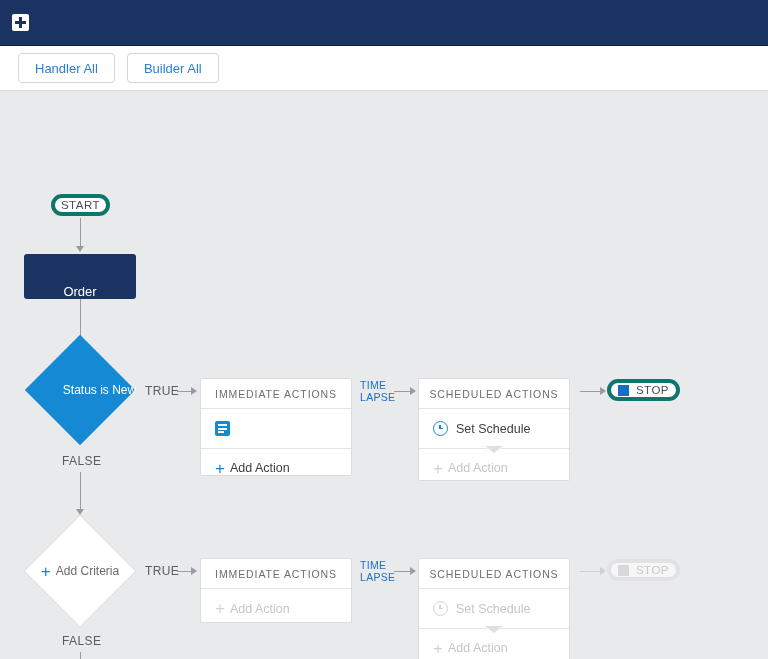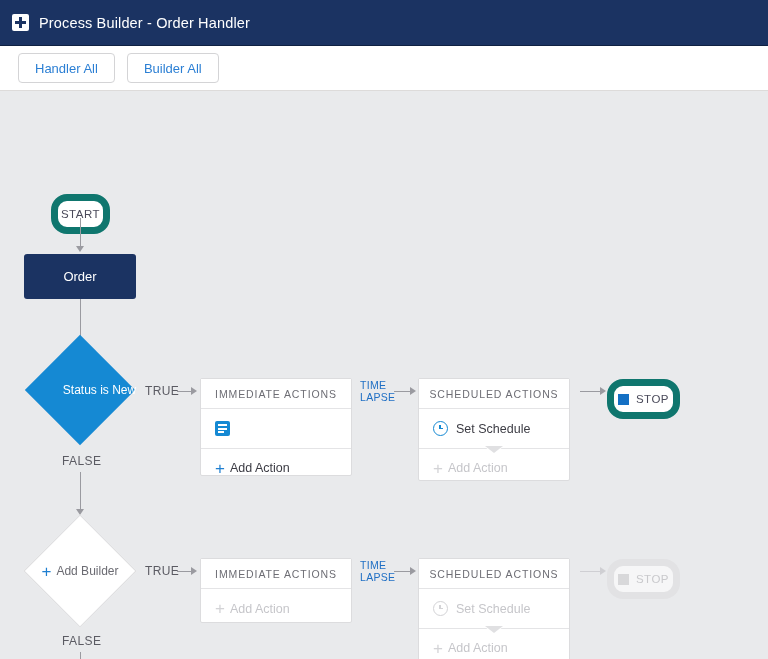--- a/index.html
+++ b/index.html
@@ -91,48 +91,48 @@
 
   
   .node {
     position: absolute;
     box-sizing: border-box;
   }
 
   .pill {
     border-radius: 16px;
     background: #ffffff;
-    border: 7px solid #0f766e;
+    border: 4px solid #0f766e;
     display: flex;
     align-items: center;
     justify-content: center;
     font-size: 11.5px;
     color: #4a4a5a;
     letter-spacing: 0.5px;
-    height: 40px;
+    height: 22px;
   }
   .pill .sq {
     width: 11px;
     height: 11px;
     background: #1470c4;
     margin-right: 7px;
     flex: none;
   }
   .pill.disabled {
     color: #c9c9cc;
     border-color: #e2e2e4;
     background: #f6f6f7;
   }
   .pill.disabled .sq { background: #d8d8da; }
 
   .obj-box {
     background: #1b3362;
     border-radius: 3px;
     display: flex;
-    align-items: center;
+    align-items: flex-end;
     justify-content: center;
     color: #ffffff;
     font-size: 13px;
   }
 
   
   .diamond-wrap {
     position: absolute;
     display: flex;
     align-items: center;
@@ -311,21 +311,20 @@
     font-size: 10.5px;
     line-height: 12px;
     letter-spacing: 0.3px;
   }
 </style>
 </head>
 <body>
 
 <div class="app-header">
   <div class="app-header-icon"></div>
-  <div class="app-header-title">Process Builder - Order Handler</div>
 </div>
 
 <div class="toolbar">
   <button class="tb-button">Handler All</button>
   <button class="tb-button">Builder All</button>
 </div>
 
 <div class="canvas">
 
   <div class="node pill" style="left:51px; top:103px; width:59px;">
@@ -395,21 +394,21 @@
 
   <div class="node pill" style="left:607px; top:288px; width:73px;">
     <span class="sq"></span>
     <span>STOP</span>
   </div>
 
   <div class="diamond-wrap" style="left:25px; top:425px; width:110px; height:110px;">
     <div class="diamond-shape hollow"></div>
     <div class="diamond-label on-white">
       <span class="plus-blue">+</span>
-      <span>Add Builder</span>
+      <span>Add Criteria</span>
     </div>
   </div>
 
   <div class="edge-label" style="left:145px; top:473px;">TRUE</div>
   <div class="conn-h" style="left:177px; top:480px; width:14px;"></div>
   <div class="arrow-right" style="left:191px; top:475.5px;"></div>
 
   <div class="edge-label" style="left:62px; top:543px;">FALSE</div>
   <div class="conn-v" style="left:80px; top:561px; height:37px;"></div>
 

